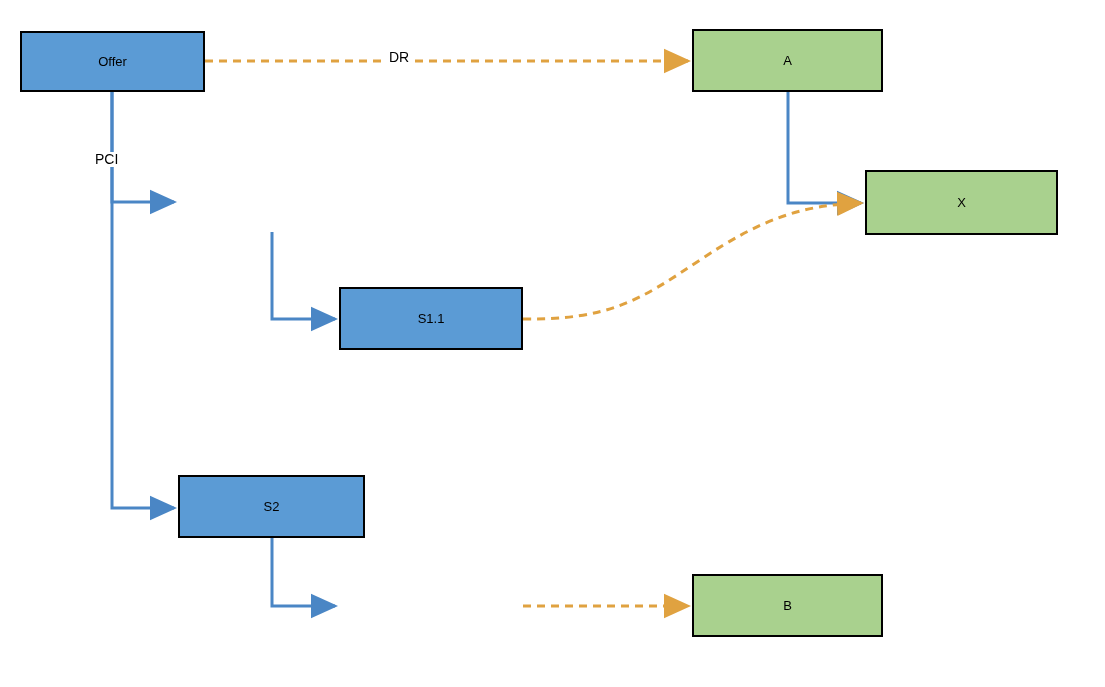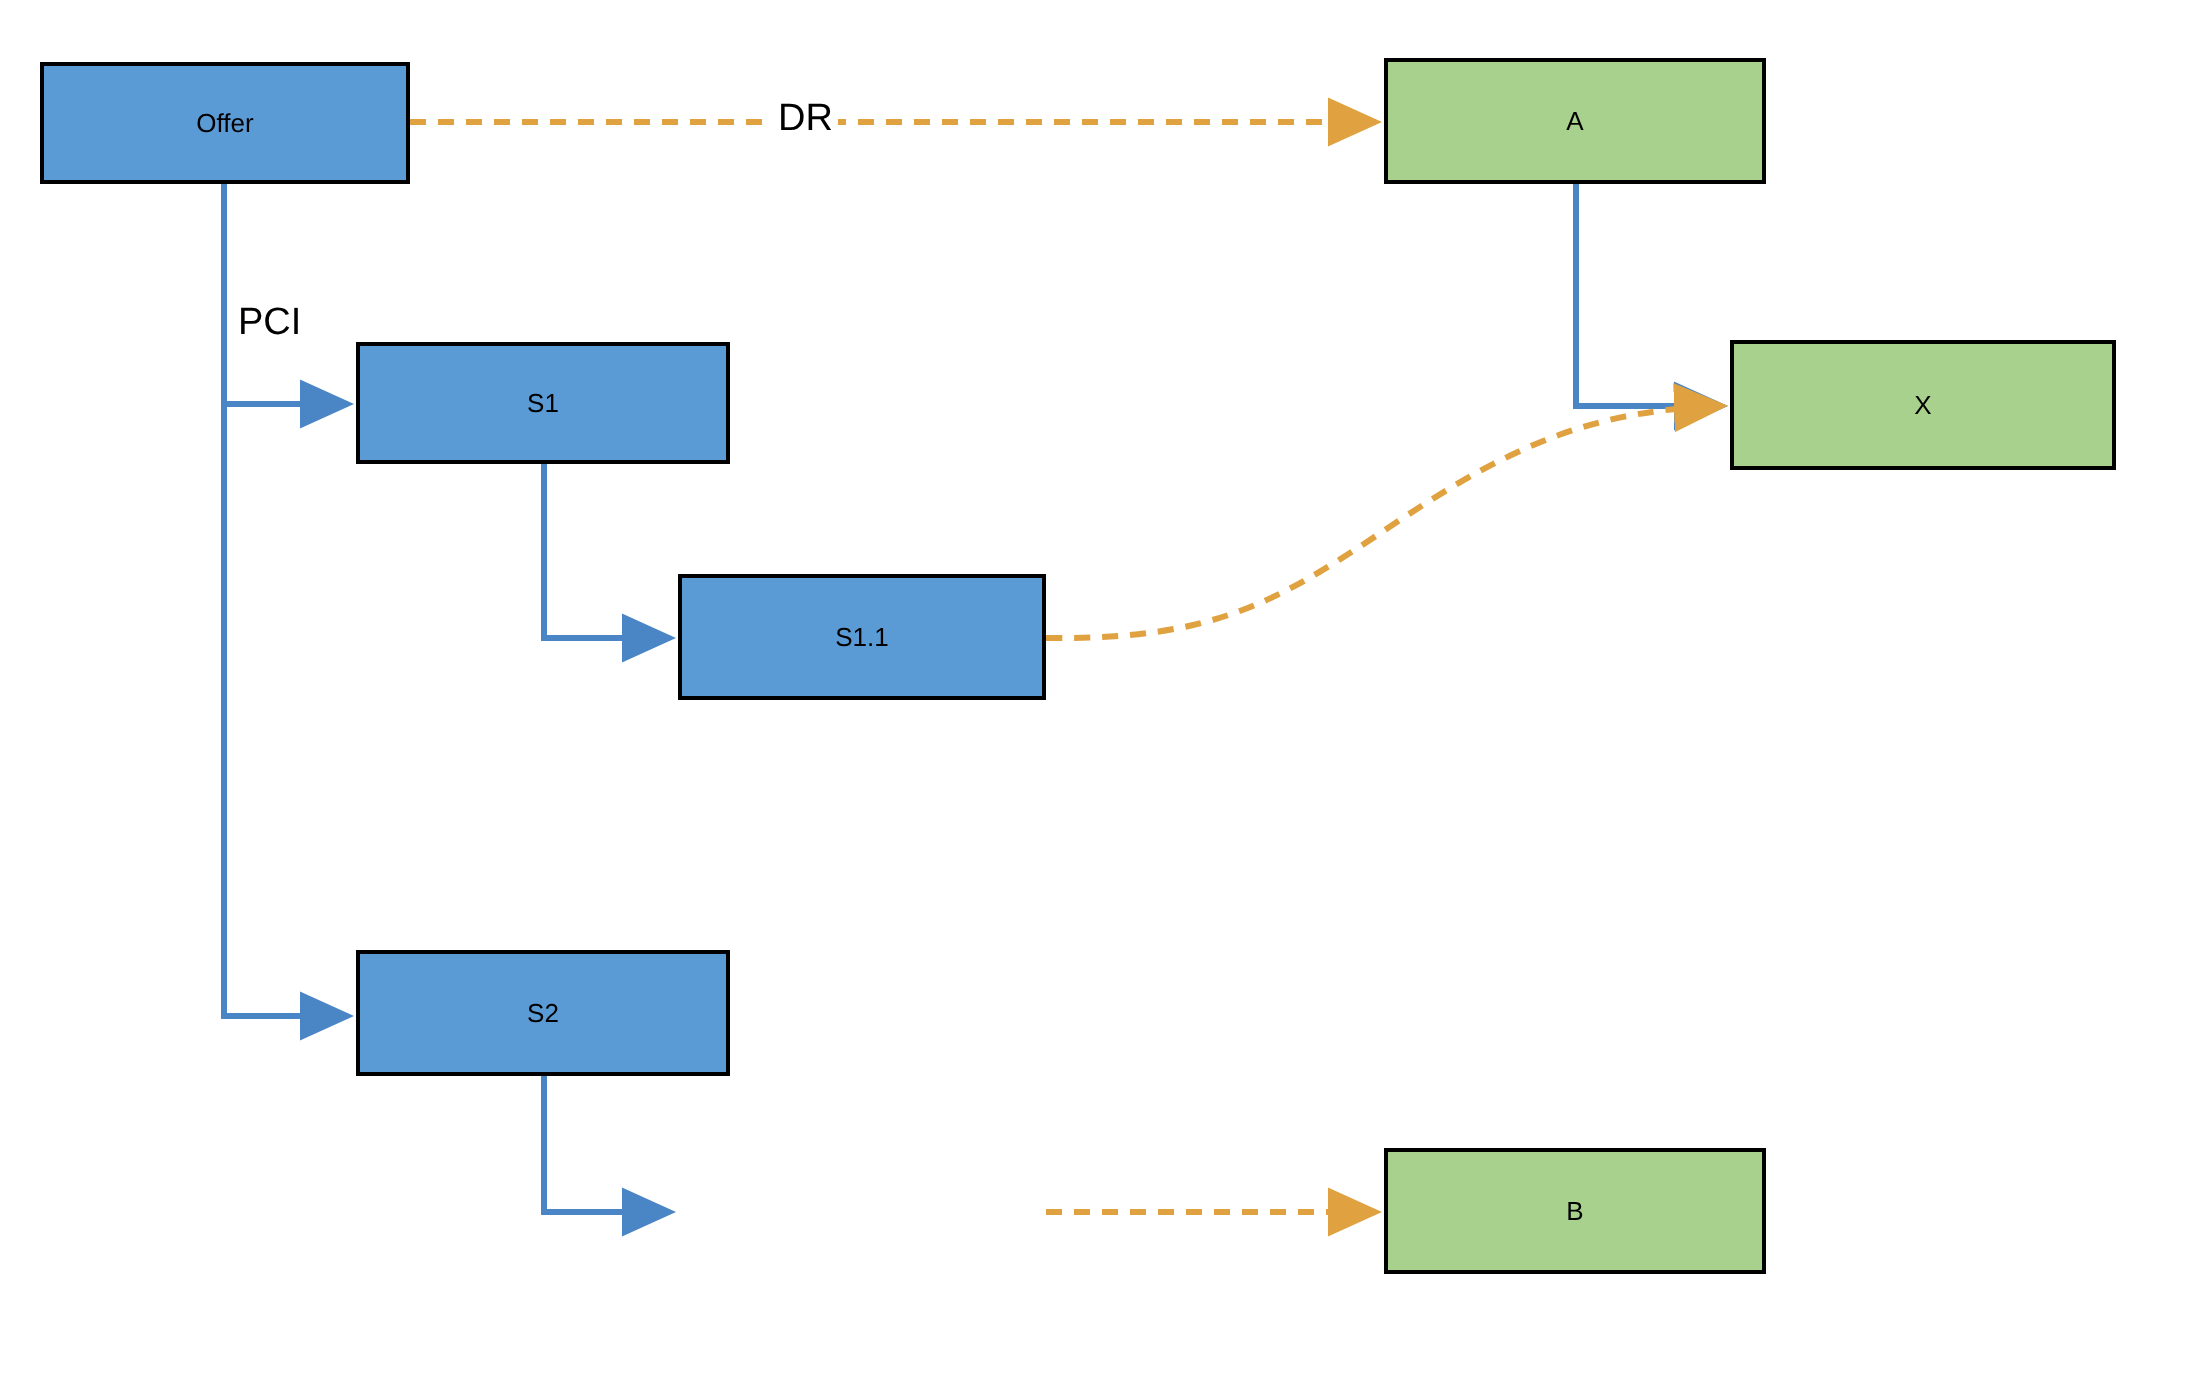--- a/index.html
+++ b/index.html
@@ -41,21 +41,21 @@
   .node.blue  { background: #5b9bd5; }
   .node.green { background: #a9d18e; }
   .node-label {
     display: block;
     text-align: center;
     font-size: 13px;
     color: #000000;
   }
   .edge-label {
     position: absolute;
-    font-size: 19px;
+    font-size: 14px;
     color: #000000;
     background: #ffffff;
     padding: 0 3px;
     line-height: 1.1;
     white-space: nowrap;
     user-select: none;
   }
 </style>
 </head>
 <body>
@@ -90,38 +90,35 @@
   </svg>
 
   <div class="node blue" style="left:20px; top:31px; width:185px; height:61px;">
     <span class="node-label">Offer</span>
   </div>
 
   <div class="node green" style="left:692px; top:29px; width:191px; height:63px;">
     <span class="node-label">A</span>
   </div>
 
-  <div class="node blue" style="left:178px; top:171px; width:187px; height:61px;">
-    <span class="node-label">S1</span>
-  </div>
 
   <div class="node green" style="left:865px; top:170px; width:193px; height:65px;">
     <span class="node-label">X</span>
   </div>
 
   <div class="node blue" style="left:339px; top:287px; width:184px; height:63px;">
     <span class="node-label">S1.1</span>
   </div>
 
   <div class="node blue" style="left:178px; top:475px; width:187px; height:63px;">
     <span class="node-label">S2</span>
   </div>
 
 
   <div class="node green" style="left:692px; top:574px; width:191px; height:63px;">
     <span class="node-label">B</span>
   </div>
 
   <div class="edge-label" style="left:386px; top:50px;">DR</div>
 
-  <div class="edge-label" style="left:92px; top:152px;margin-left:24px;">PCI</div>
+  <div class="edge-label" style="left:92px; top:152px;">PCI</div>
 
 </div>
 
 </body></html>

